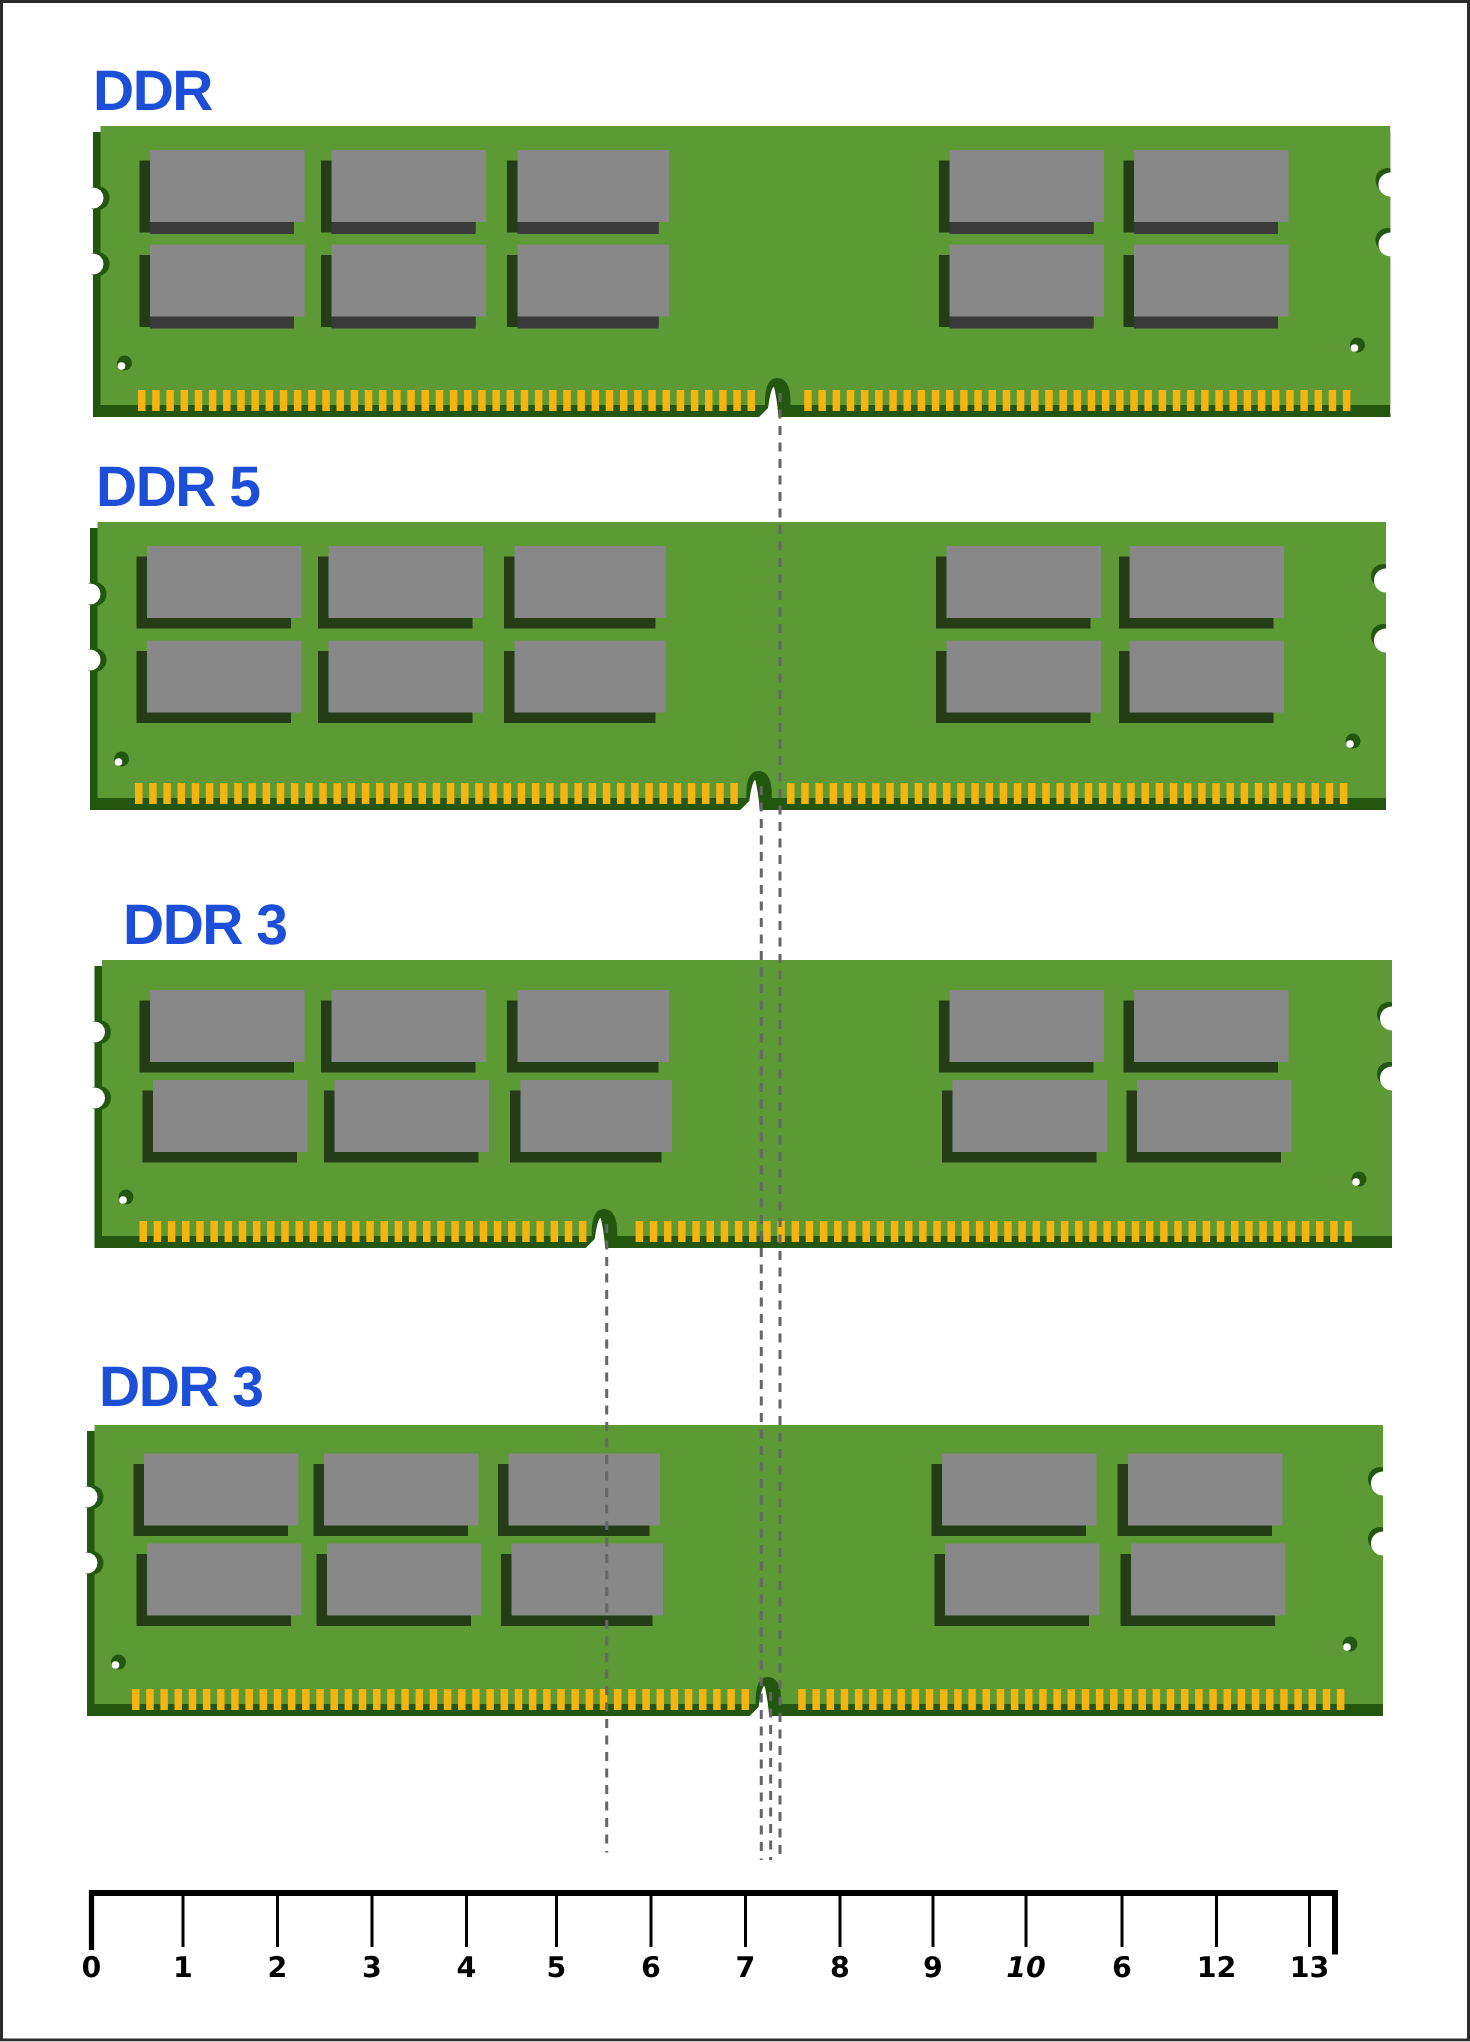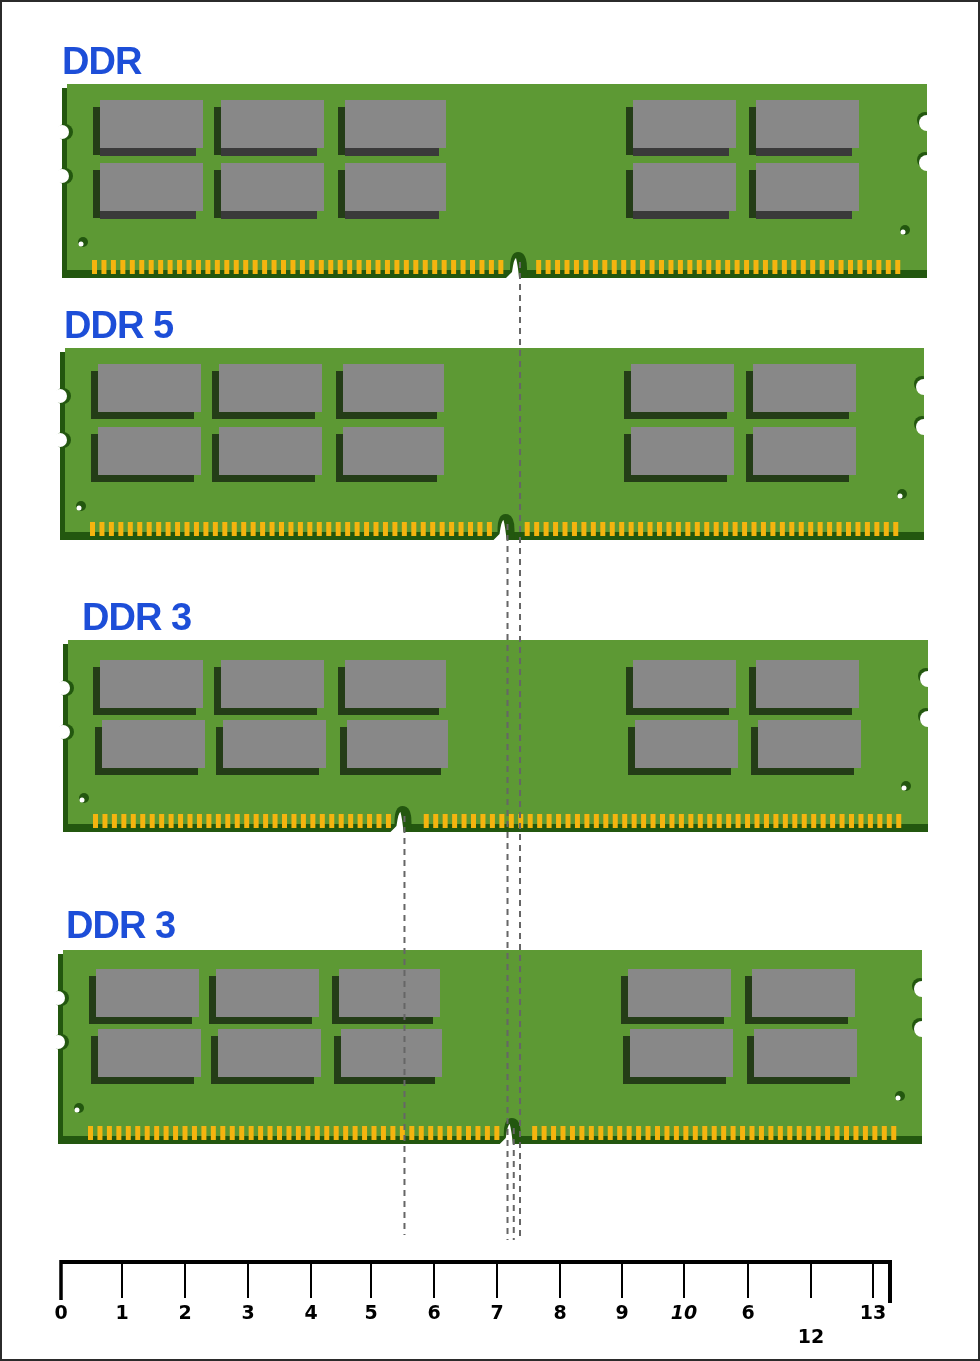--- a/index.html
+++ b/index.html
@@ -550,15 +550,15 @@
     <div class="tick-label" style="left: 185px; top: 1303px;">2</div>
     <div class="tick-label" style="left: 248px; top: 1303px;">3</div>
     <div class="tick-label" style="left: 311px; top: 1303px;">4</div>
     <div class="tick-label" style="left: 371px; top: 1303px;">5</div>
     <div class="tick-label" style="left: 434px; top: 1303px;">6</div>
     <div class="tick-label" style="left: 497px; top: 1303px;">7</div>
     <div class="tick-label" style="left: 560px; top: 1303px;">8</div>
     <div class="tick-label" style="left: 622px; top: 1303px;">9</div>
     <div class="tick-label" style="left: 684px; top: 1303px; font-style: italic;">10</div>
     <div class="tick-label" style="left: 748px; top: 1303px;">6</div>
-    <div class="tick-label" style="left: 811px; top: 1303px; margin-top: 24px;">12</div>
+    <div class="tick-label" style="left: 811px; top: 1303px;">12</div>
     <div class="tick-label" style="left: 873px; top: 1303px;">13</div>
   </div>
 
 </body></html>

